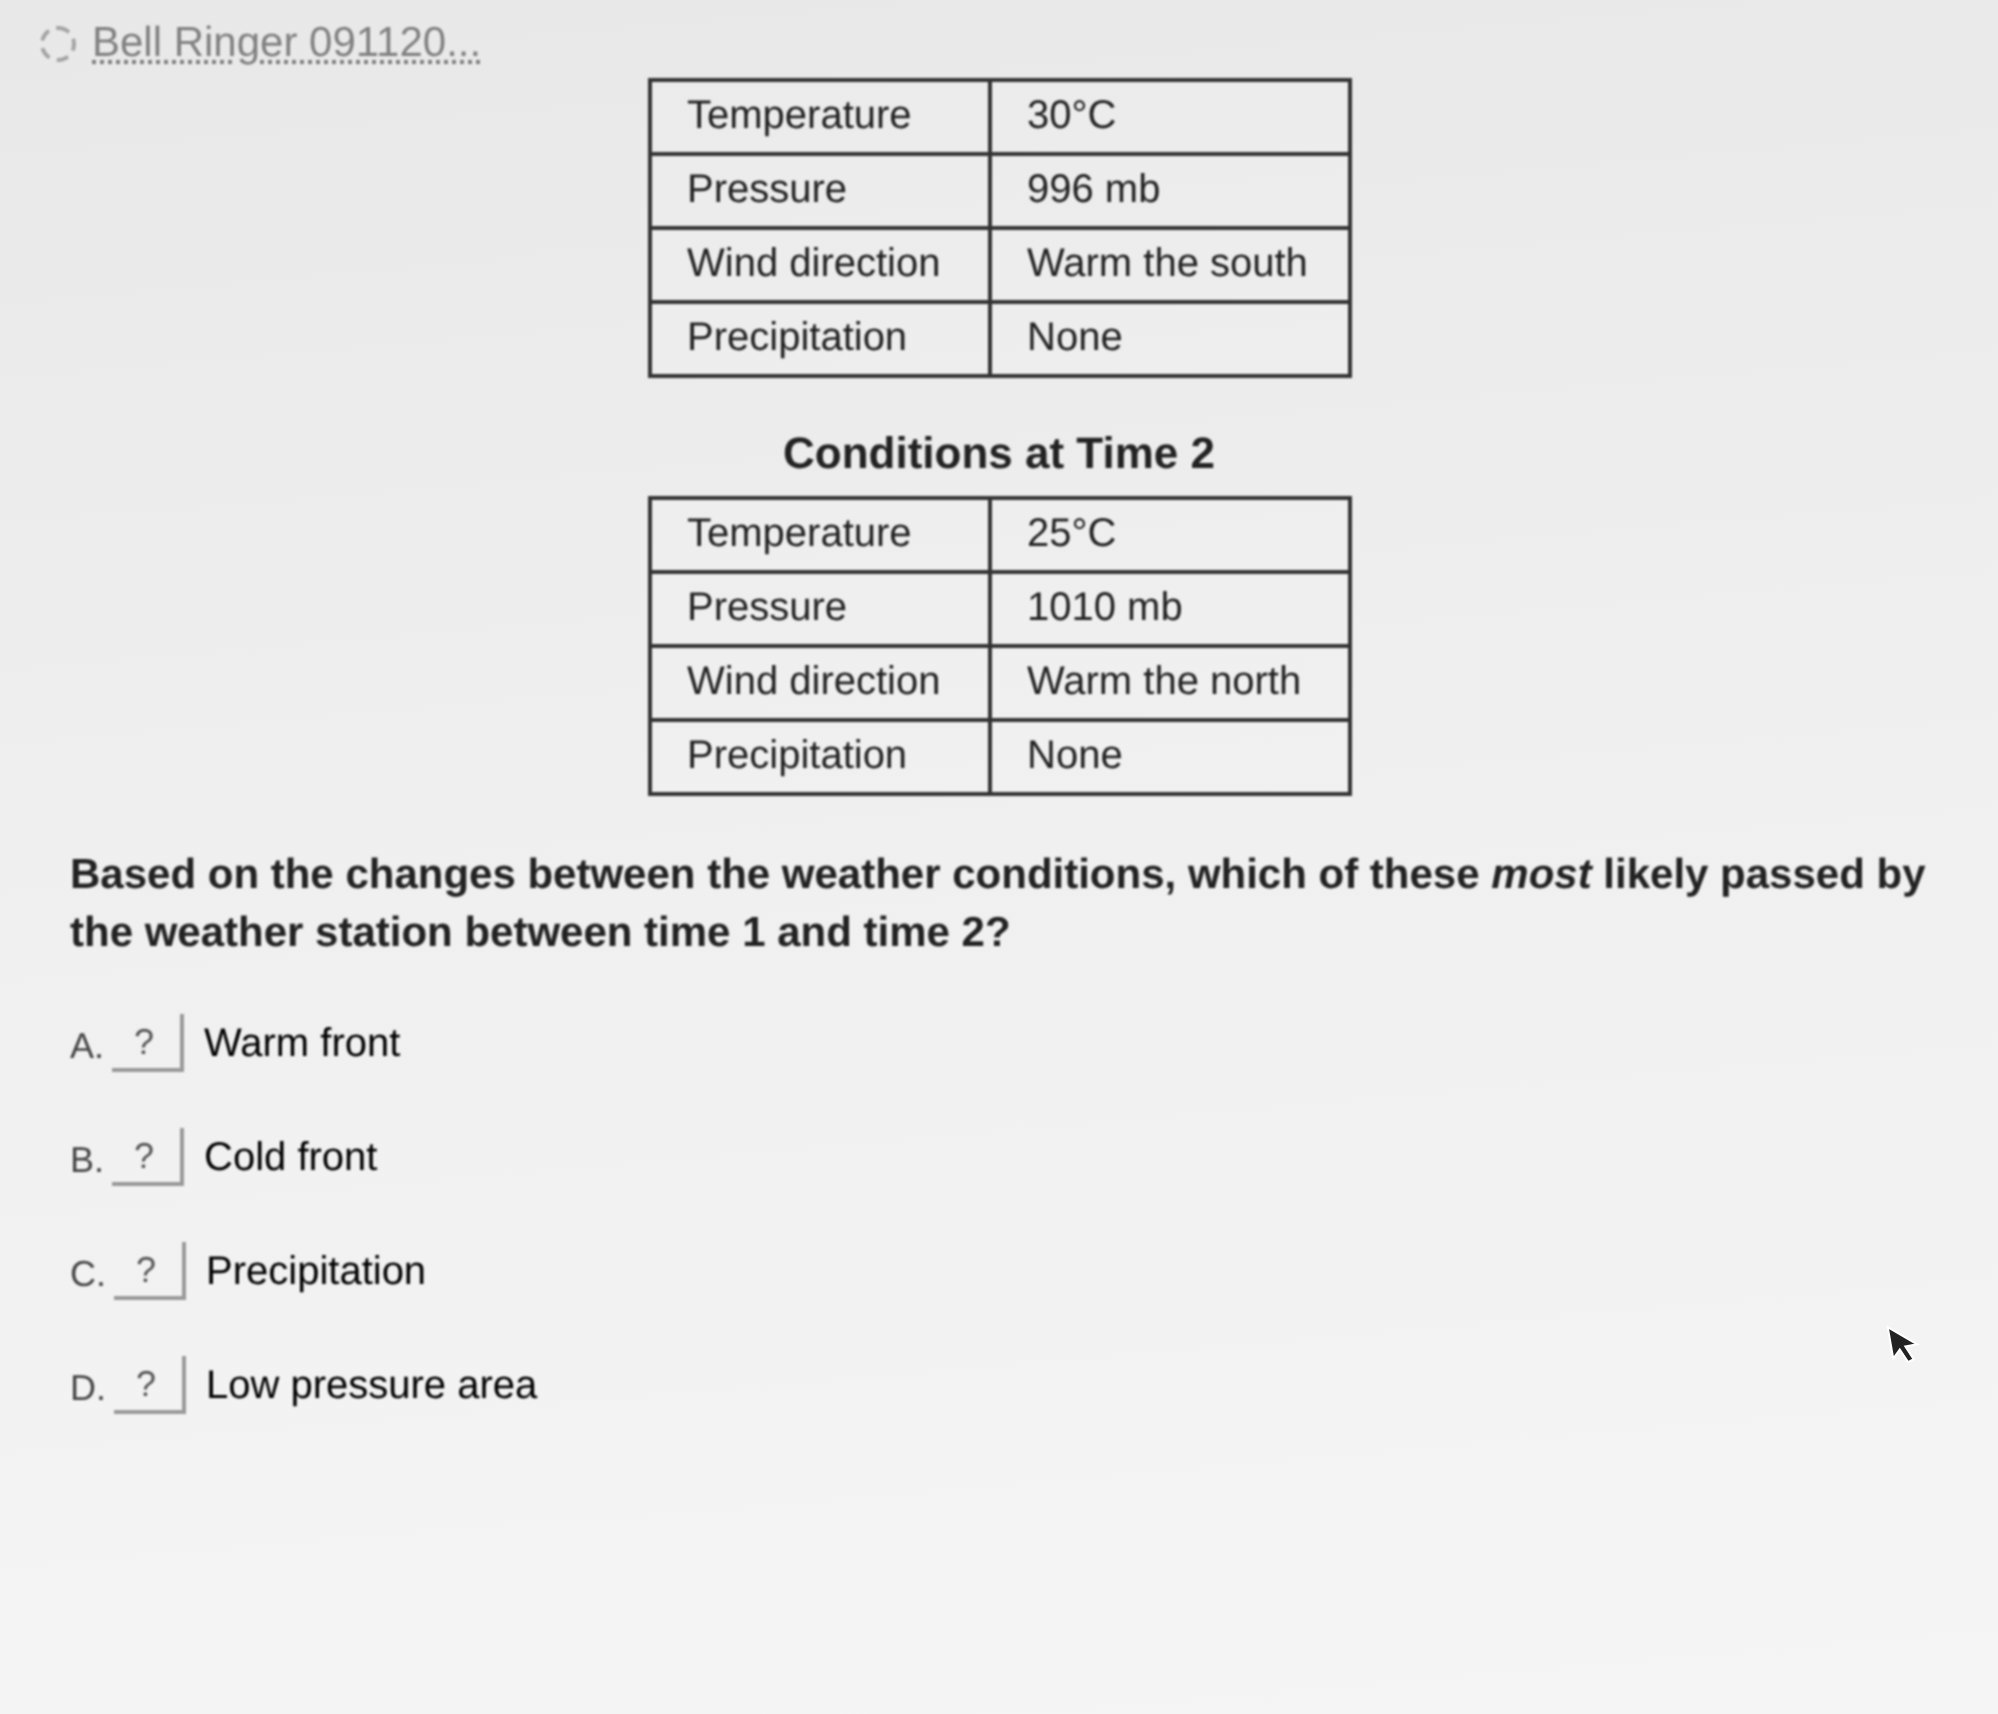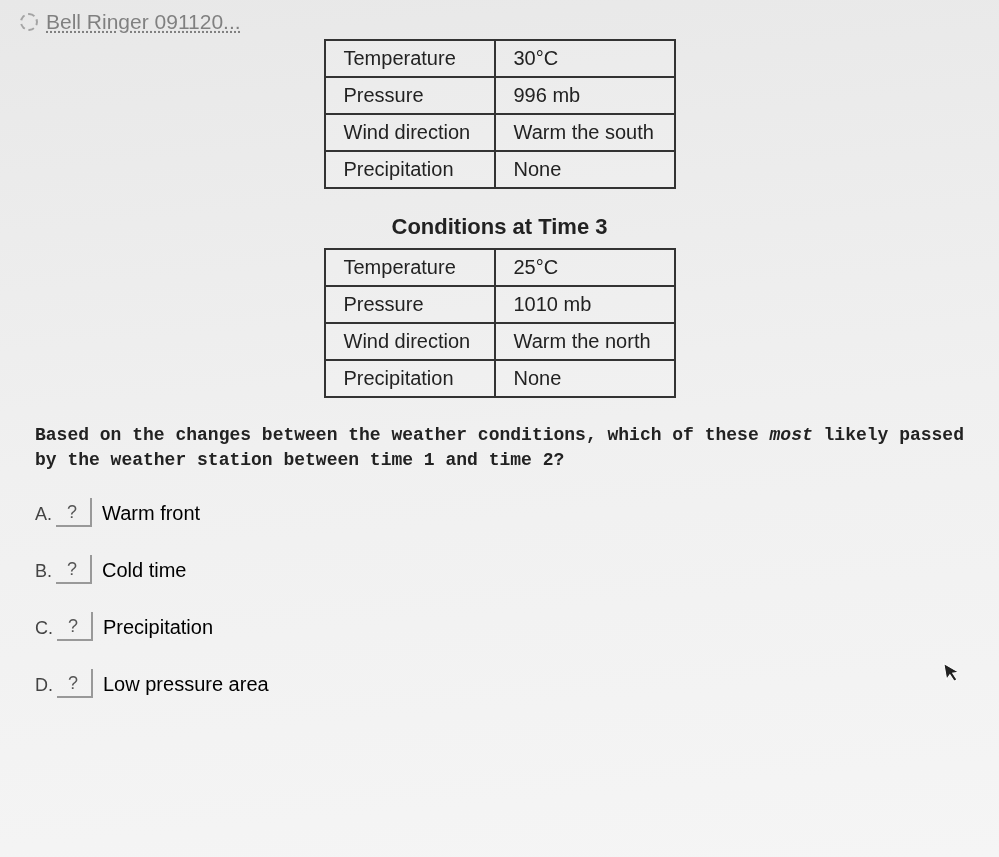--- a/index.html
+++ b/index.html
@@ -66,27 +66,26 @@
       color: #222;
       background: rgba(255,255,255,0.1);
     }
     td.label {
       min-width: 170px;
     }
     td.value {
       min-width: 180px;
     }
     .question {
-      font-size: 18px;
+      font-size: 21px;
       font-weight: bold;
       color: #222;
       margin: 20px 5px 25px 5px;
       line-height: 1.4;
       filter: blur(0.5px);
-      font-family: Liberation Mono, monospace;
     }
     .question .italic {
       font-style: italic;
     }
     .answers {
       padding-left: 5px;
     }
     .answer-row {
       display: flex;
       align-items: flex-end;
@@ -152,21 +151,21 @@
         <td class="value">Warm the south</td>
       </tr>
       <tr>
         <td class="label">Precipitation</td>
         <td class="value">None</td>
       </tr>
     </tbody>
       </table>
   </div>
 
-  <div class="table-title">Conditions at Time 3</div>
+  <div class="table-title">Conditions at Time 2</div>
   <div class="table-container">
     <table>
       <tbody>
           <tr>
         <td class="label">Temperature</td>
         <td class="value">25°C</td>
       </tr>
       <tr>
         <td class="label">Pressure</td>
         <td class="value">1010 mb</td>
@@ -189,21 +188,21 @@
 
   <div class="answers">
     <div class="answer-row">
       <span class="answer-letter">A.</span>
       <button class="answer-button">?</button>
       <span class="answer-text">Warm front</span>
     </div>
     <div class="answer-row">
       <span class="answer-letter">B.</span>
       <button class="answer-button">?</button>
-      <span class="answer-text">Cold time</span>
+      <span class="answer-text">Cold front</span>
     </div>
     <div class="answer-row">
       <span class="answer-letter">C.</span>
       <button class="answer-button">?</button>
       <span class="answer-text">Precipitation</span>
     </div>
     <div class="answer-row">
       <span class="answer-letter">D.</span>
       <button class="answer-button">?</button>
       <span class="answer-text">Low pressure area</span>

